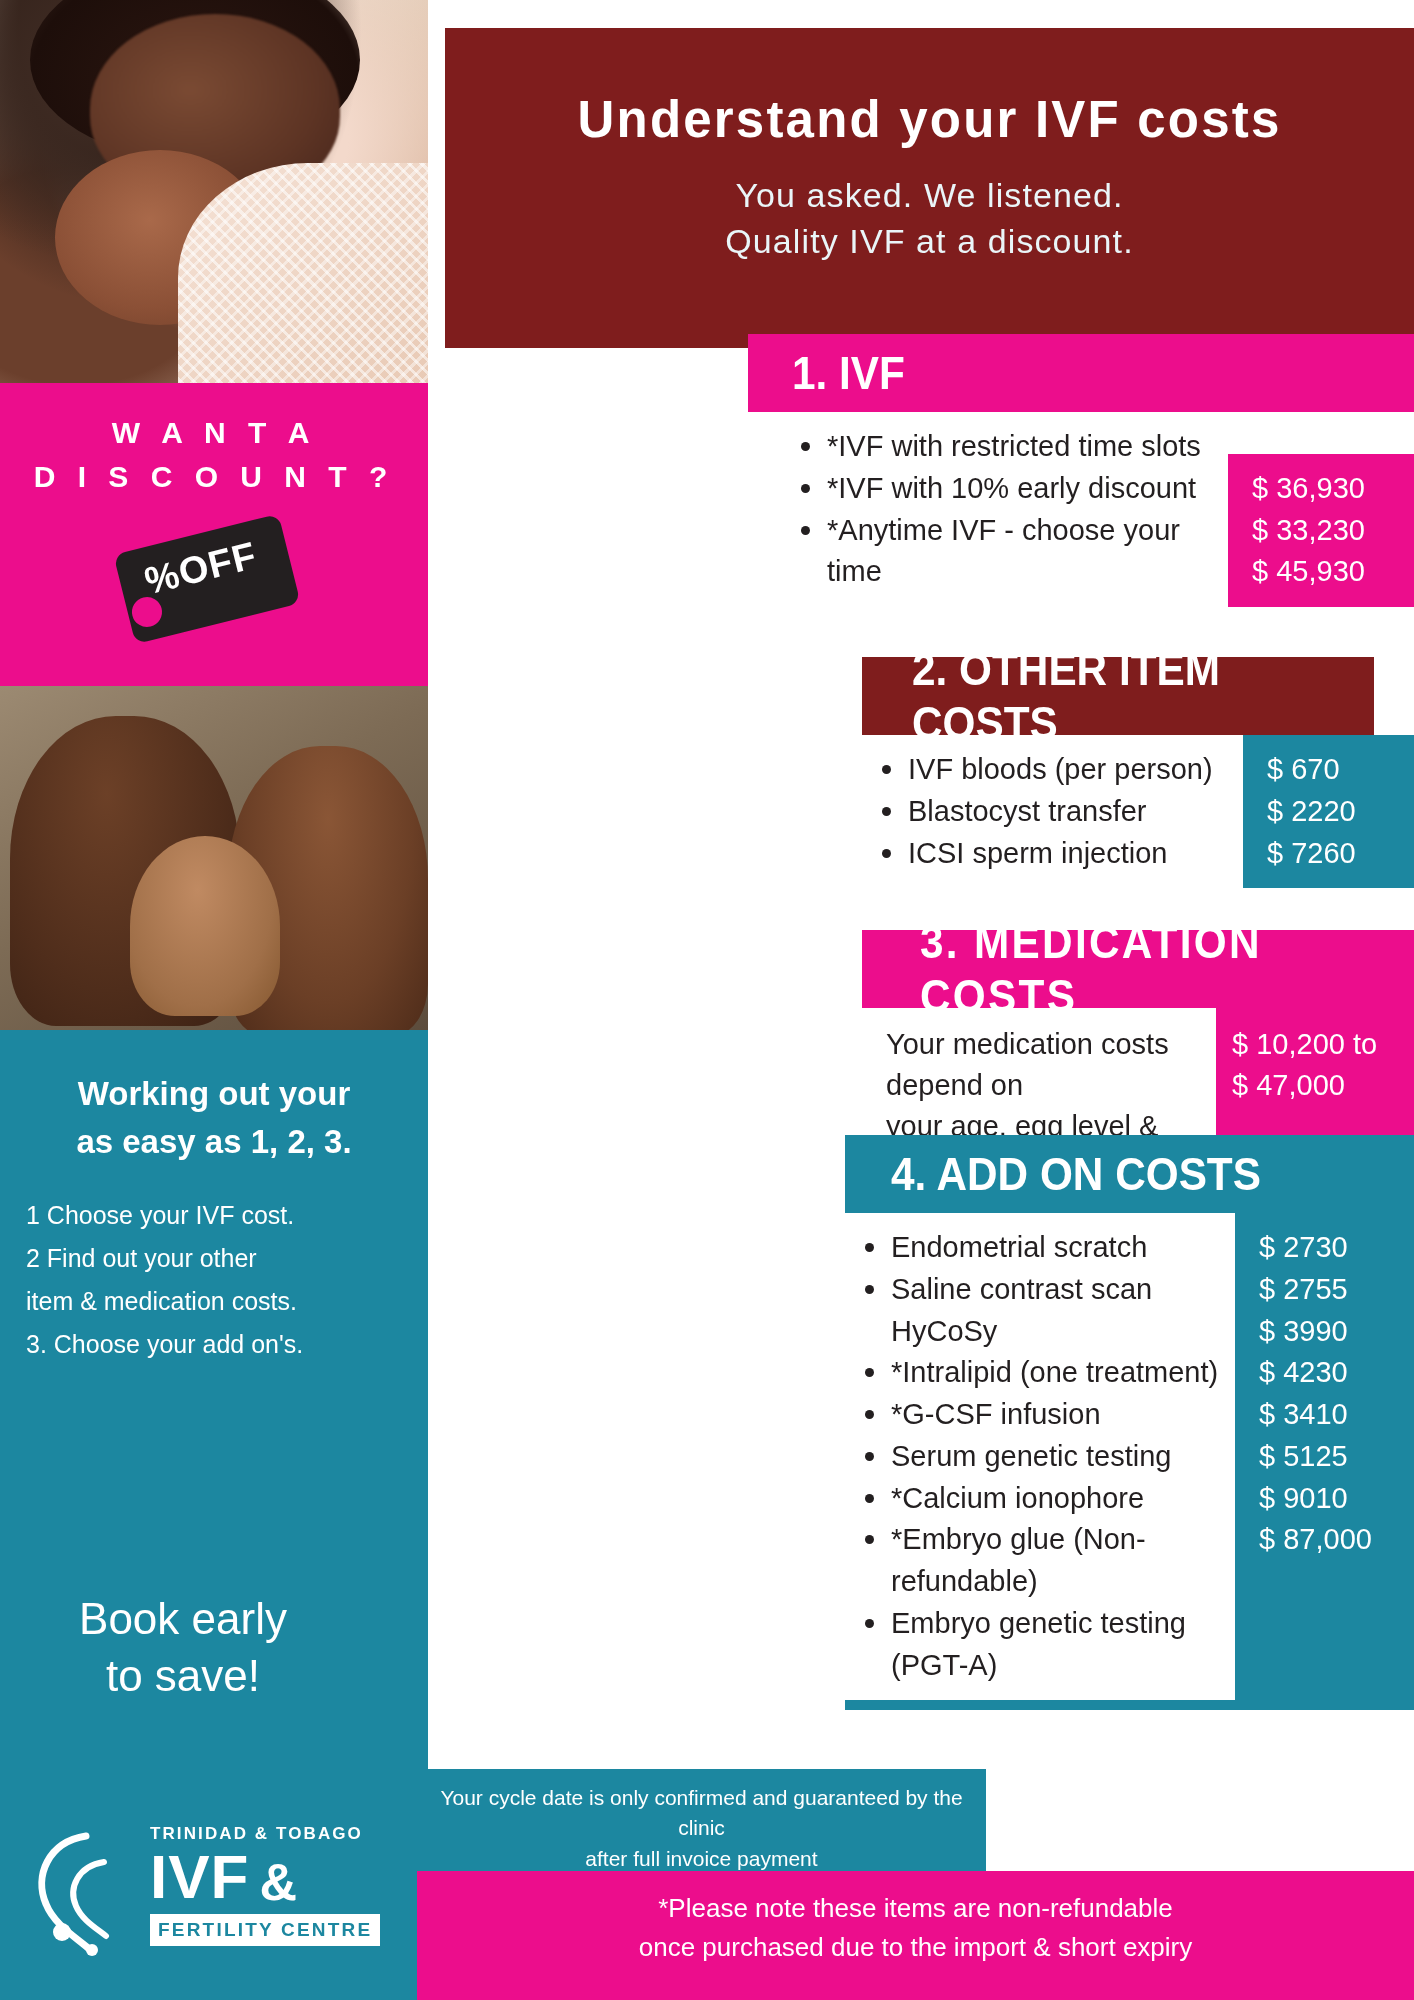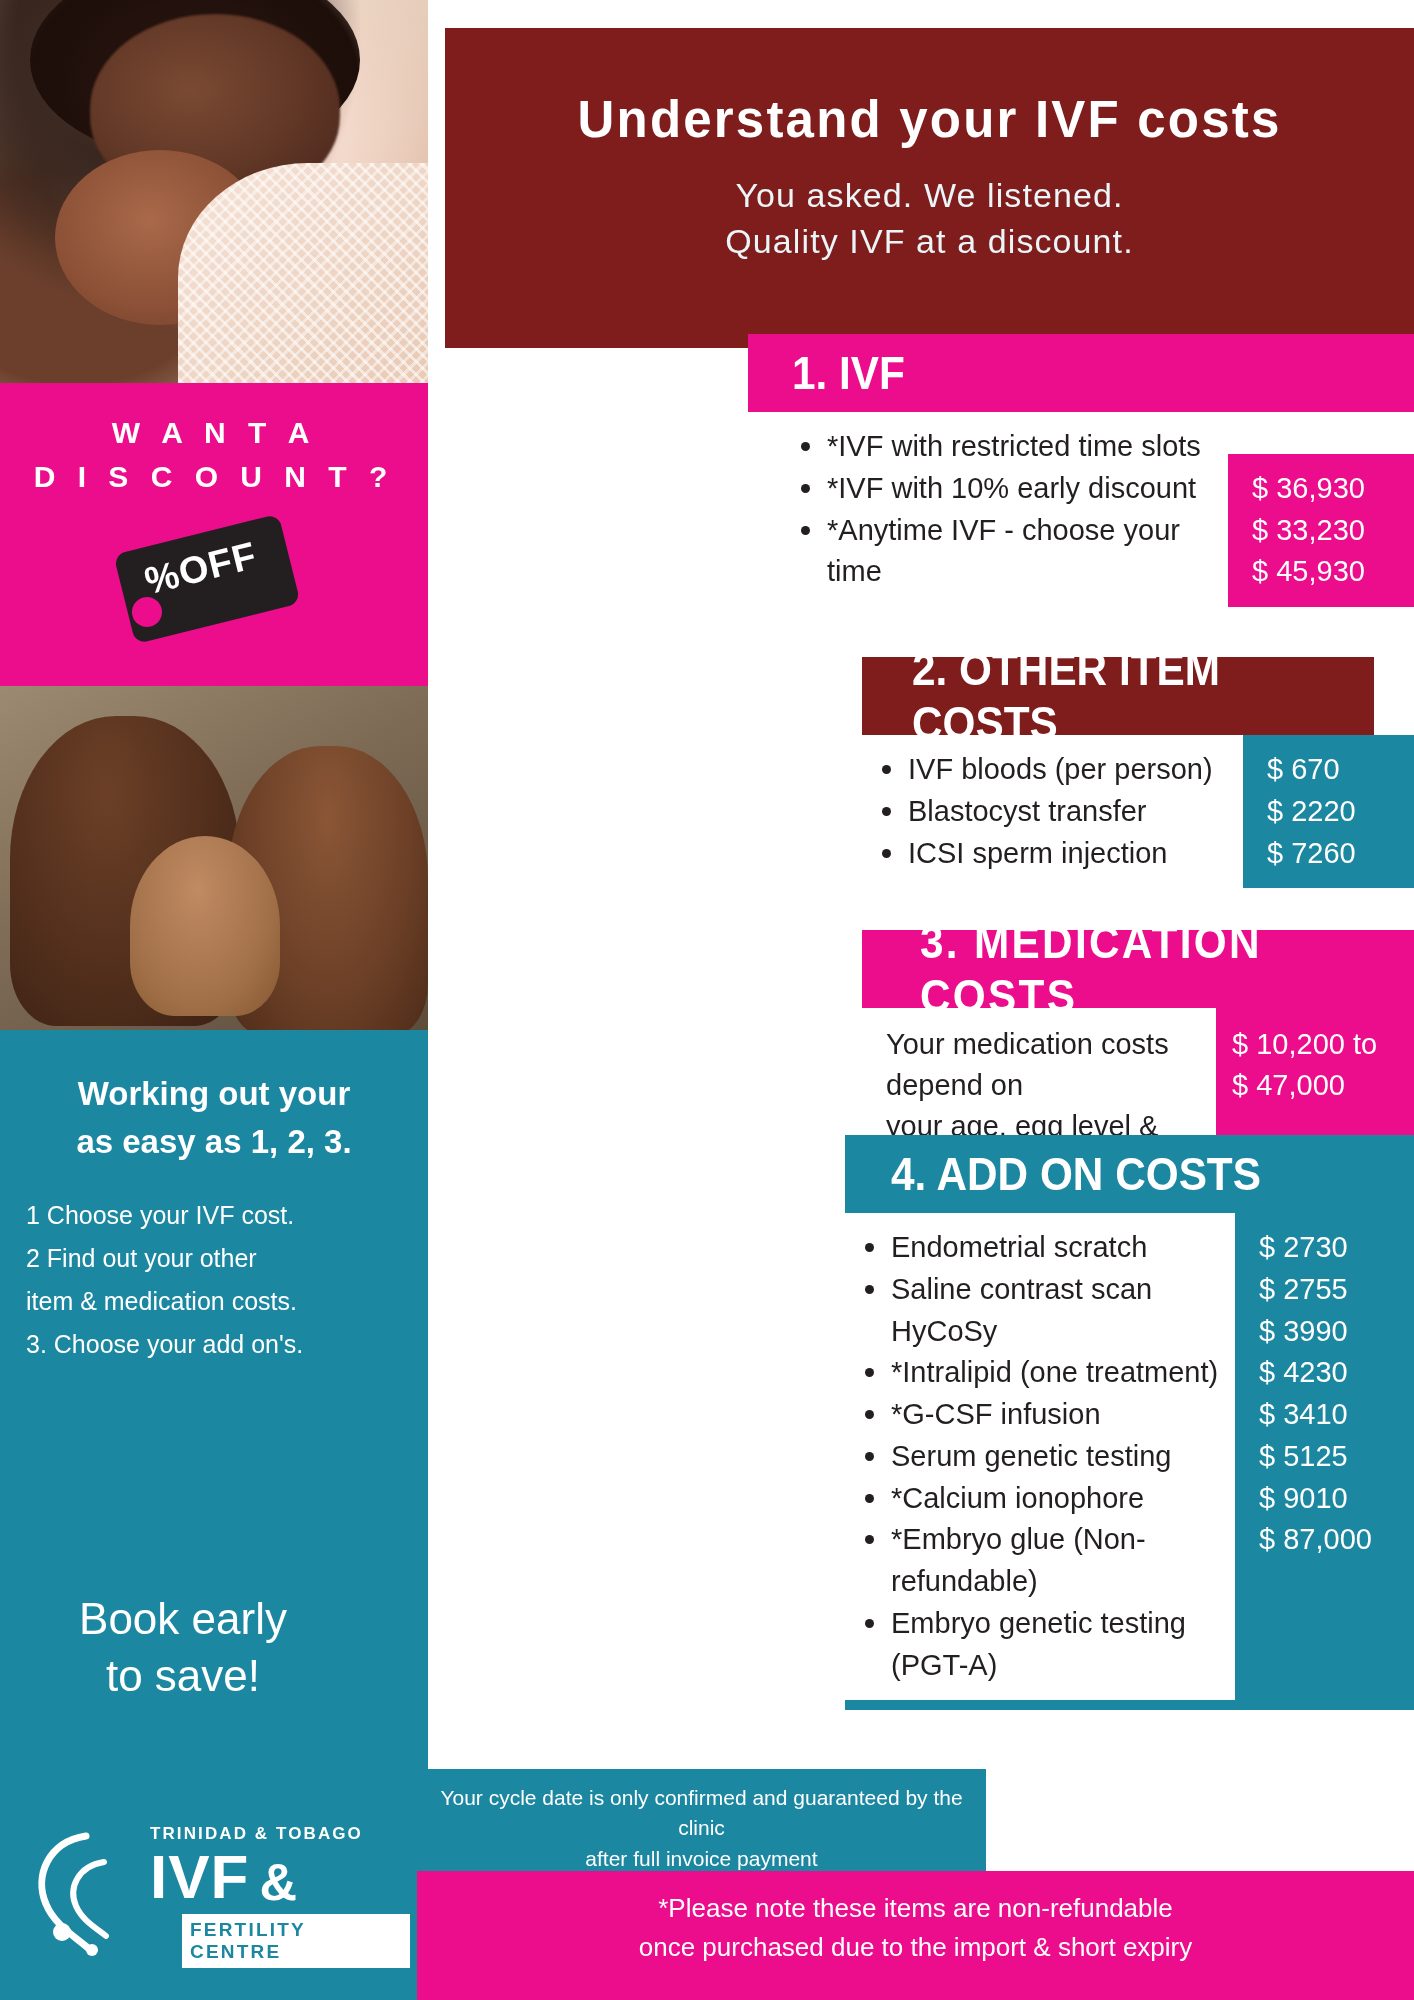--- a/index.html
+++ b/index.html
@@ -207,21 +207,20 @@
   .logo-amp { font-size: 52px; font-weight: bold; line-height: 1; }
   .logo-bottom {
     margin-top: 6px;
     background: #ffffff;
     color: #1c87a0;
     font-size: 19px;
     font-weight: bold;
     letter-spacing: 2.2px;
     padding: 5px 8px;
     display: inline-block;
-    margin-left: 32px;
   }
 
   
   .right-col {
     position: absolute;
     left: 428px; top: 0;
     width: 986px; height: 2000px;
     background: #ffffff;
   }
 

